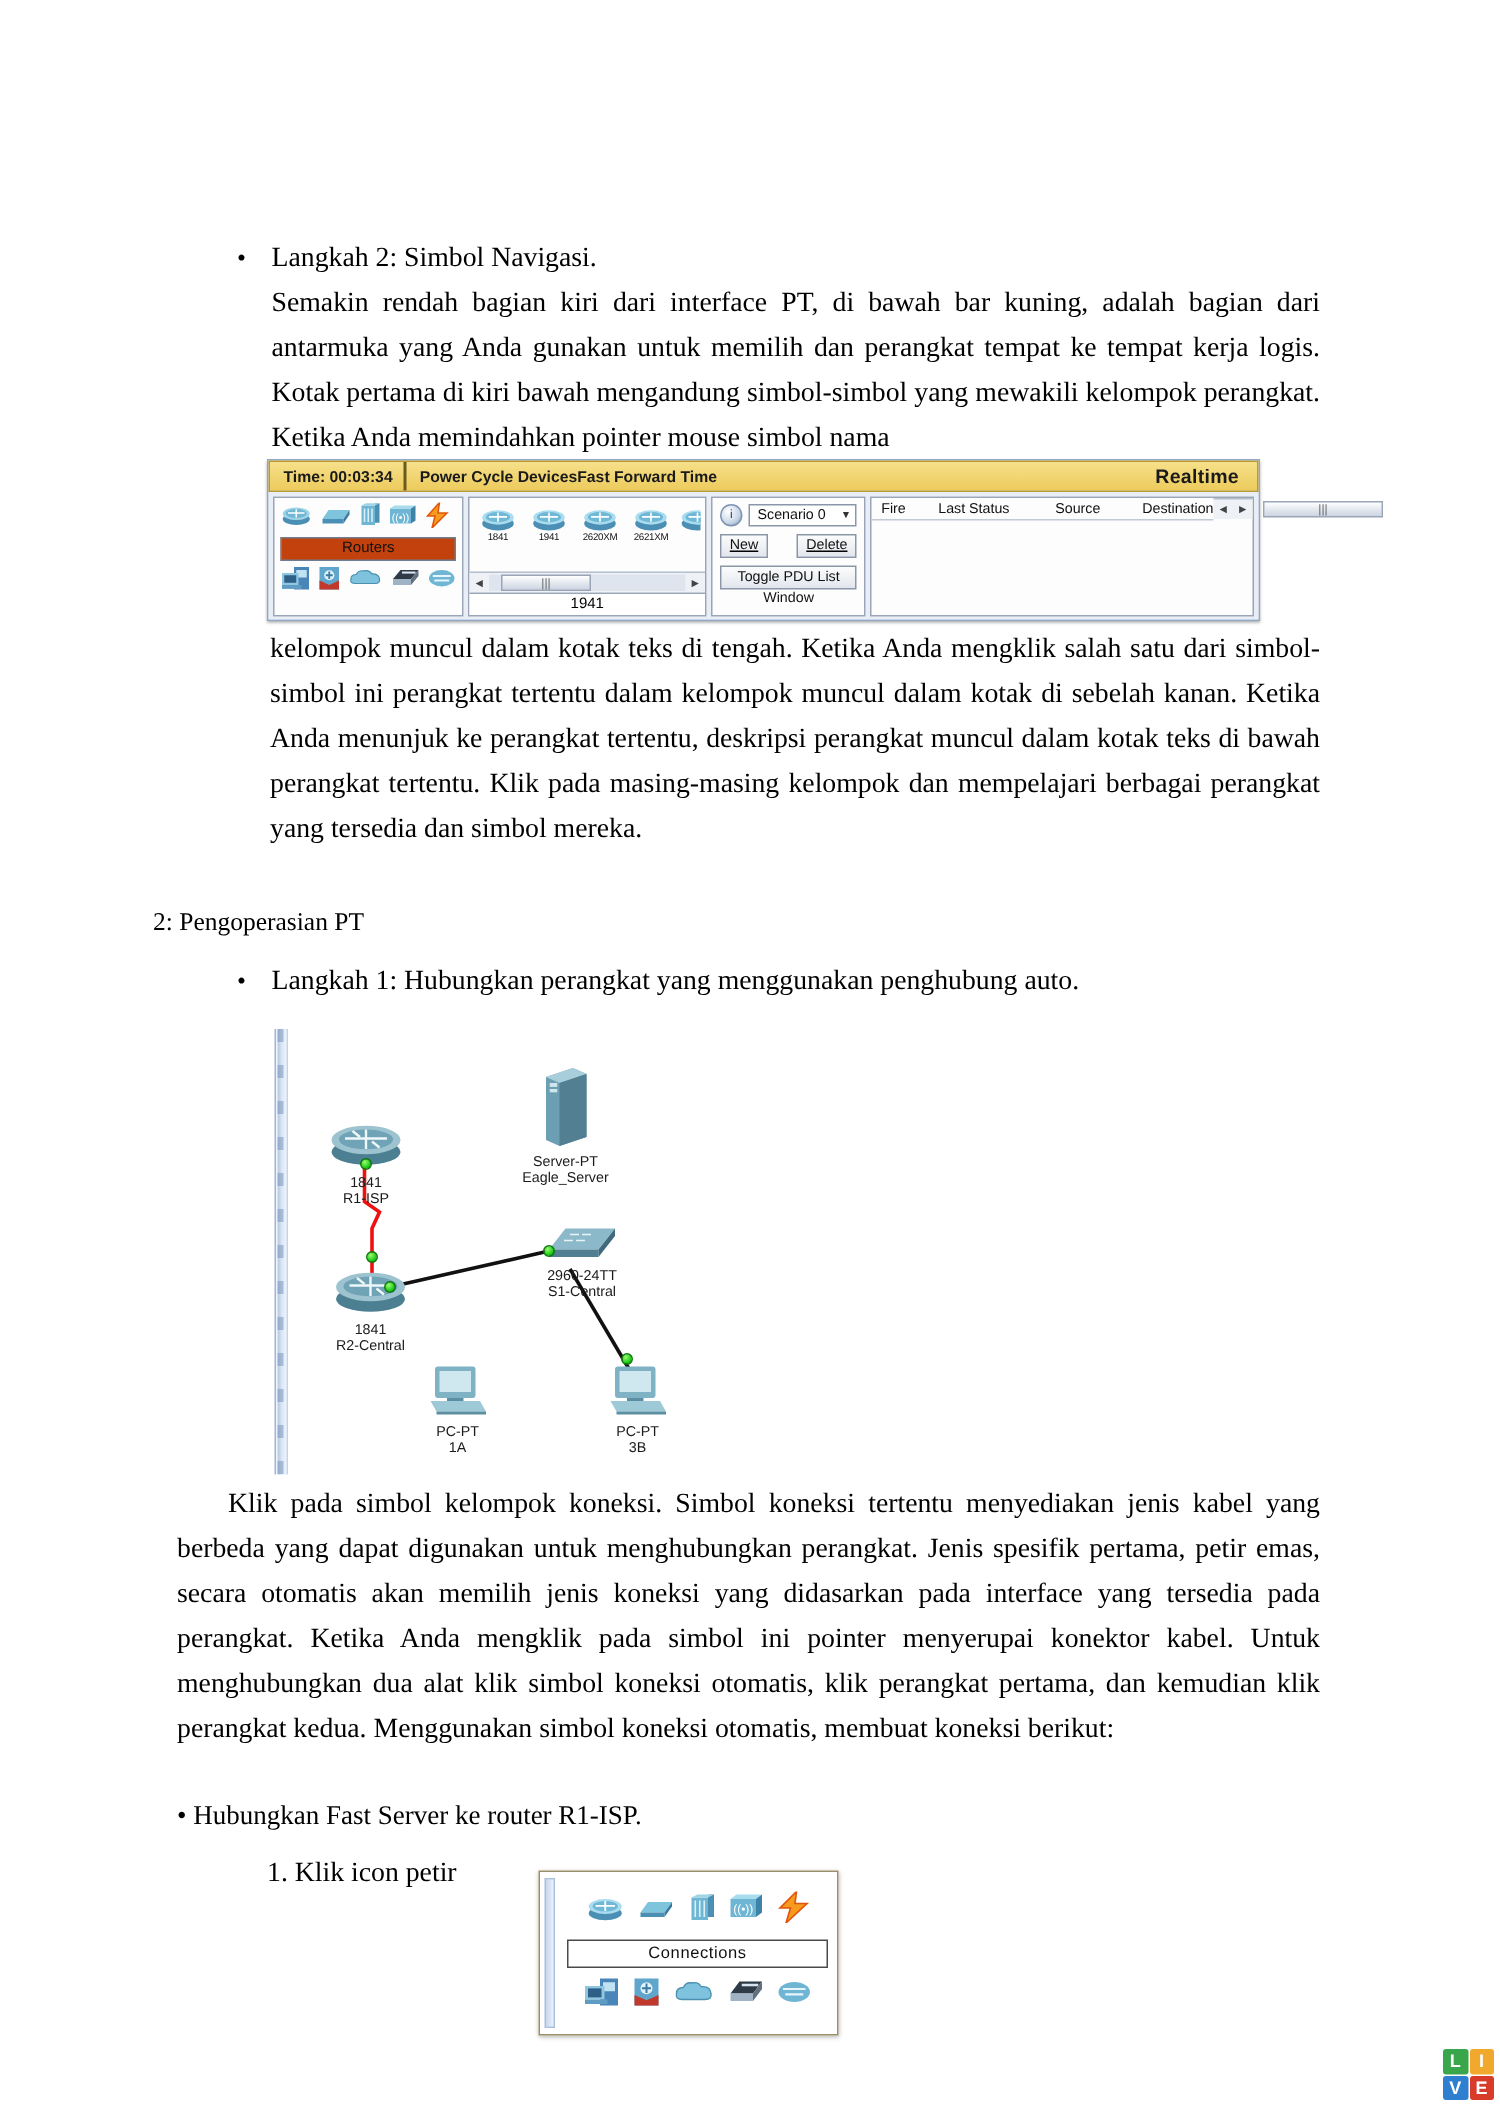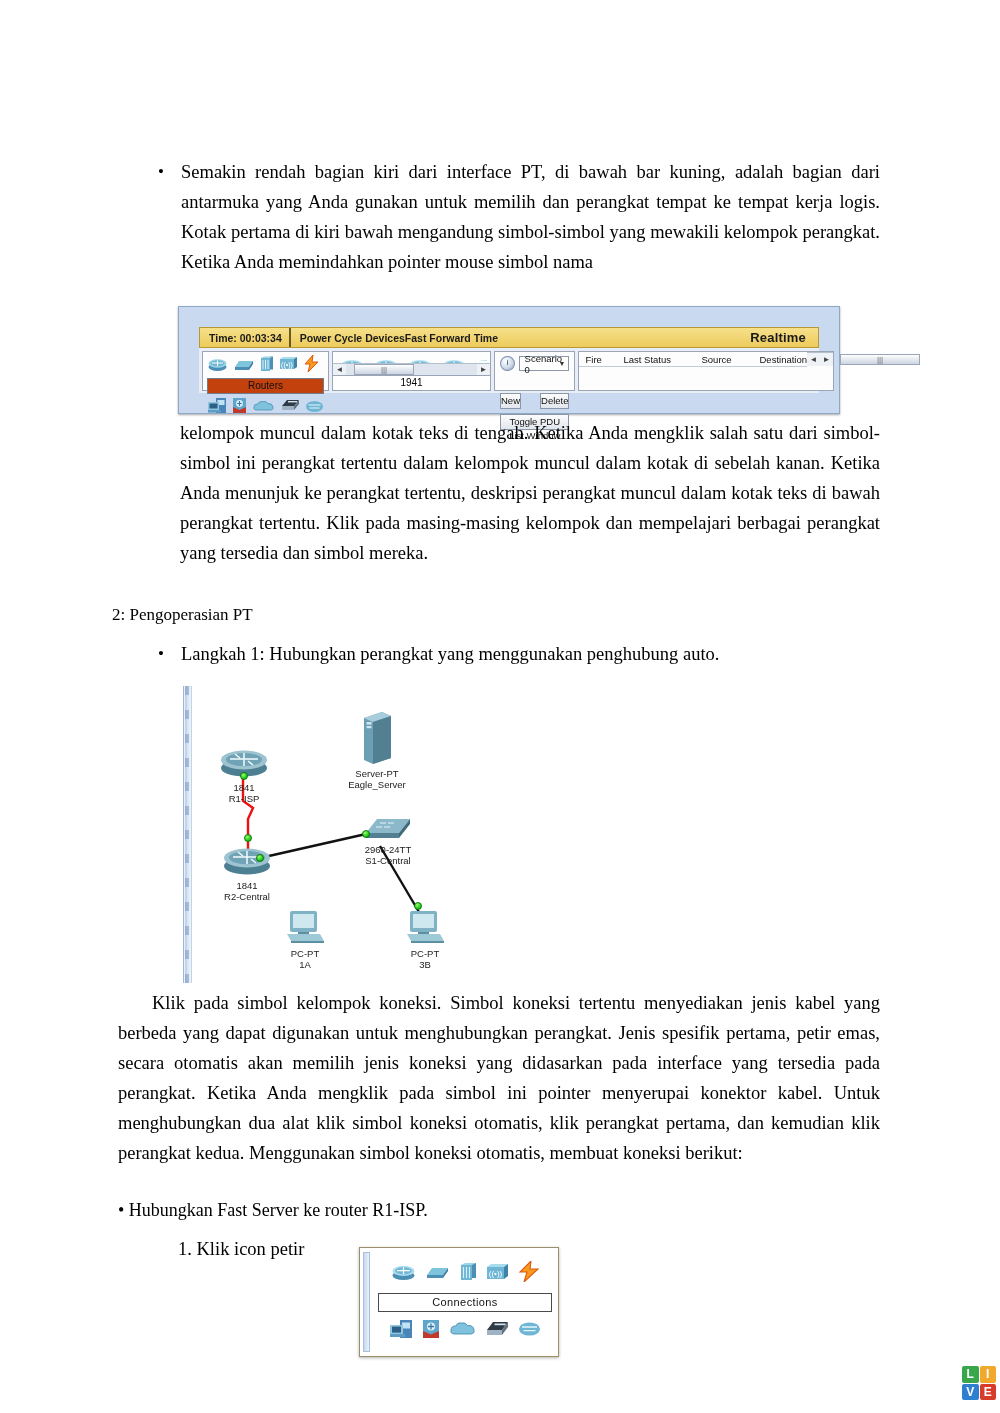--- a/index.html
+++ b/index.html
@@ -68,21 +68,21 @@
   
   .pt-shot {
     position: absolute;
     left: 178px;
     top: 306px;
     width: 662px;
     height: 108px;
     background: #c9d9ef;
     border: 1px solid #8fa8c8;
     box-sizing: border-box;
-    padding: 20px;
+    padding: 0;
     box-shadow: 0 1px 2px rgba(0,0,0,.35);
   }
   .pt-inner {
     position: relative;
     width: 100%;
     height: 100%;
     background: #e9eef6;
   }
   .pt-topbar {
     position: absolute;
@@ -226,21 +226,21 @@
     font-size: 9.5px;
     padding-left: 5px;
     box-sizing: border-box;
     position: relative;
     color: #111;
   }
   .scen-select .caret {
     position: absolute; right: 3px; top: 0; bottom: 0;
     display: flex; align-items: center; font-size: 7px; color: #333;
   }
-  .btn-row { display: flex; gap: 19px; margin-top: 22px; }
+  .btn-row { display: flex; gap: 19px; margin-top: 5px; text-decoration: underline; }
   .pbtn {
     flex: 1 1 auto;
     height: 16px;
     background: linear-gradient(#fcfcfc, #e2e6ed);
     border: 1px solid #8b97a8;
     font-family: "Liberation Sans", sans-serif;
     font-size: 9.5px;
     line-height: 14px;
     text-align: center;
     color: #111;
@@ -380,20 +380,21 @@
   .gi { display: inline-block; position: relative; }
 </style>
 </head>
 <body>
 
 <div class="page">
 
   <div class="bullet-block" style="left:155px; top:157px; width:725px;">
     <div class="bullet-dot">•</div>
     <div class="bullet-body">
+      <div class="para nojust">Langkah 2: Simbol Navigasi.</div>
       <div class="para">Semakin rendah bagian kiri dari interface PT, di bawah bar kuning, adalah bagian dari antarmuka yang Anda gunakan untuk memilih dan perangkat tempat ke tempat kerja logis. Kotak pertama di kiri bawah mengandung simbol-simbol yang mewakili kelompok perangkat. Ketika Anda memindahkan pointer mouse simbol nama</div>
     </div>
   </div>
 
   <div class="pt-shot">
     <div class="pt-inner">
 
       <div class="pt-topbar">
         <div class="pt-time">Time: 00:03:34</div>
         <div class="pt-actions">
@@ -589,21 +590,21 @@
             <div class="arrow">►</div>
           </div>
         </div>
 
       </div>
     </div>
   </div>
 
   <div class="para" style="position:absolute; left:180px; top:418px; width:700px;">kelompok muncul dalam kotak teks di tengah. Ketika Anda mengklik salah satu dari simbol-simbol ini perangkat tertentu dalam kelompok muncul dalam kotak di sebelah kanan. Ketika Anda menunjuk ke perangkat tertentu, deskripsi perangkat muncul dalam kotak teks di bawah perangkat tertentu. Klik pada masing-masing kelompok dan mempelajari berbagai perangkat yang tersedia dan simbol mereka.</div>
 
-  <div class="heading" style="left:112px; top:602px;">2: Pengoperasian PT</div>
+  <div class="heading" style="left:102px; top:602px;">2: Pengoperasian PT</div>
 
   <div class="bullet-block" style="left:155px; top:639px; width:725px;">
     <div class="bullet-dot">•</div>
     <div class="bullet-body">
       <div class="para nojust">Langkah 1: Hubungkan perangkat yang menggunakan penghubung auto.</div>
     </div>
   </div>
 
   <div class="topo">
     <div class="topo-ruler"></div>

